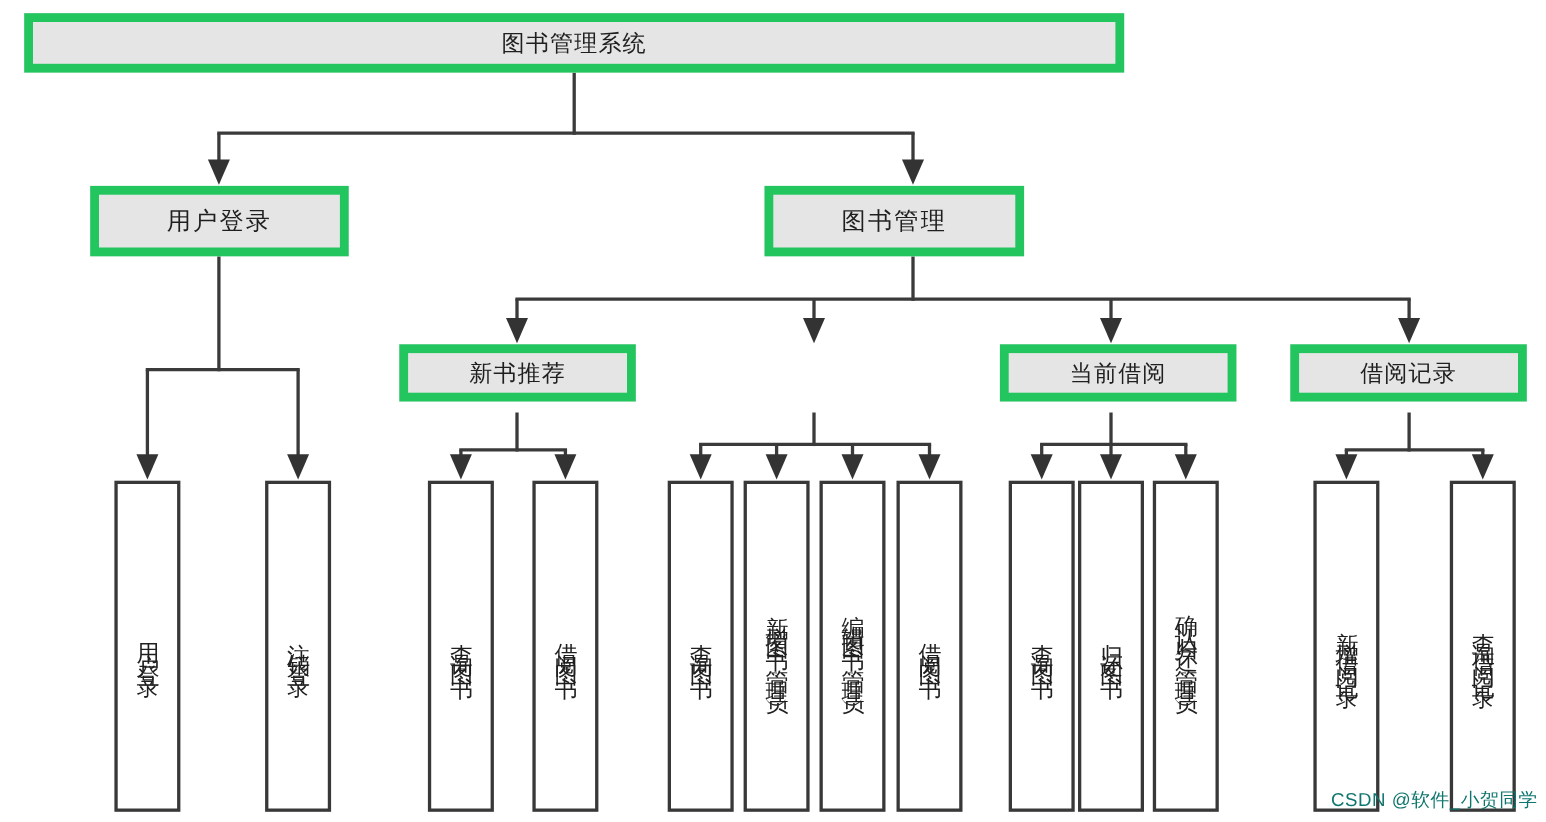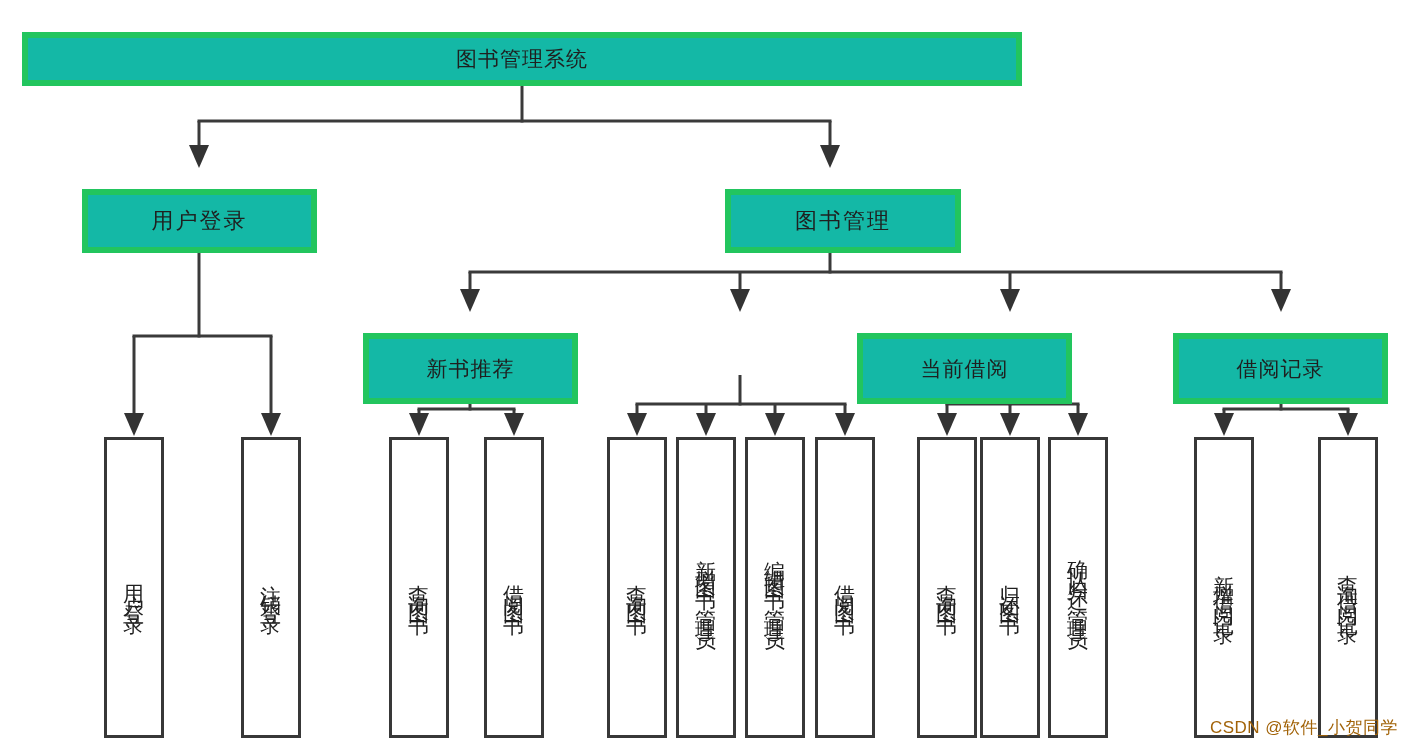--- a/index.html
+++ b/index.html
@@ -15,37 +15,36 @@
   svg.wires {
     position: absolute;
     left: 0; top: 0;
     width: 1405px; height: 747px;
     z-index: 1;
   }
   svg.wires line { stroke: #3a3a3a; stroke-width: 3; }
   svg.wires polygon { fill: #333333; }
   .node {
     position: absolute;
-    background: #14b8a6;
-    border: 6px solid #22c55e;
+    background: #e5e5e5;
+    border: 8px solid #22c55e;
     box-sizing: border-box;
     display: flex;
     align-items: center;
     justify-content: center;
     z-index: 2;
-    margin-top: 20px;
   }
   .node-top    { left: 22px;  top: 12px;  width: 1000px; height: 54px; font-size: 21px; letter-spacing: 1px; }
   .node-l1     { top: 169px; height: 64px; font-size: 22px; letter-spacing: 2px; }
   .node-login  { left: 82px;  width: 235px; }
-  .node-mgmt   { left: 725px; width: 236px; }
-  .node-l2     { top: 313px; height: 71px; width: 215px; font-size: 21px; letter-spacing: 1px; }
+  .node-mgmt   { left: 695px; width: 236px; }
+  .node-l2     { top: 313px; height: 52px; width: 215px; font-size: 21px; letter-spacing: 1px; }
   .b0 { left: 363px; }
   .b1 { left: 633px; }
-  .b2 { left: 857px; }
+  .b2 { left: 909px; }
   .b3 { left: 1173px; text-align: center; }
   .leaf {
     position: absolute;
     top: 437px;
     width: 60px;
     height: 301px;
     background: #ffffff;
     border: 3px solid #383838;
     box-sizing: border-box;
     display: flex;
@@ -73,21 +72,21 @@
   .lf9  { left: 980px; }  
   .lf10 { left: 1048px; } 
   .lf11 { left: 1194px; } 
   .lf12 { left: 1318px; } 
   .watermark {
     position: absolute;
     right: 7px;
     top: 716px;
     z-index: 5;
     font-size: 17px;
-    color: #a16207;
+    color: #0f766e;
     letter-spacing: 0.5px;
     white-space: nowrap;
   }
 </style>
 </head>
 <body>
 
 <div class="canvas">
 
   <svg class="wires" viewBox="0 0 1405 747" xmlns="http://www.w3.org/2000/svg">

